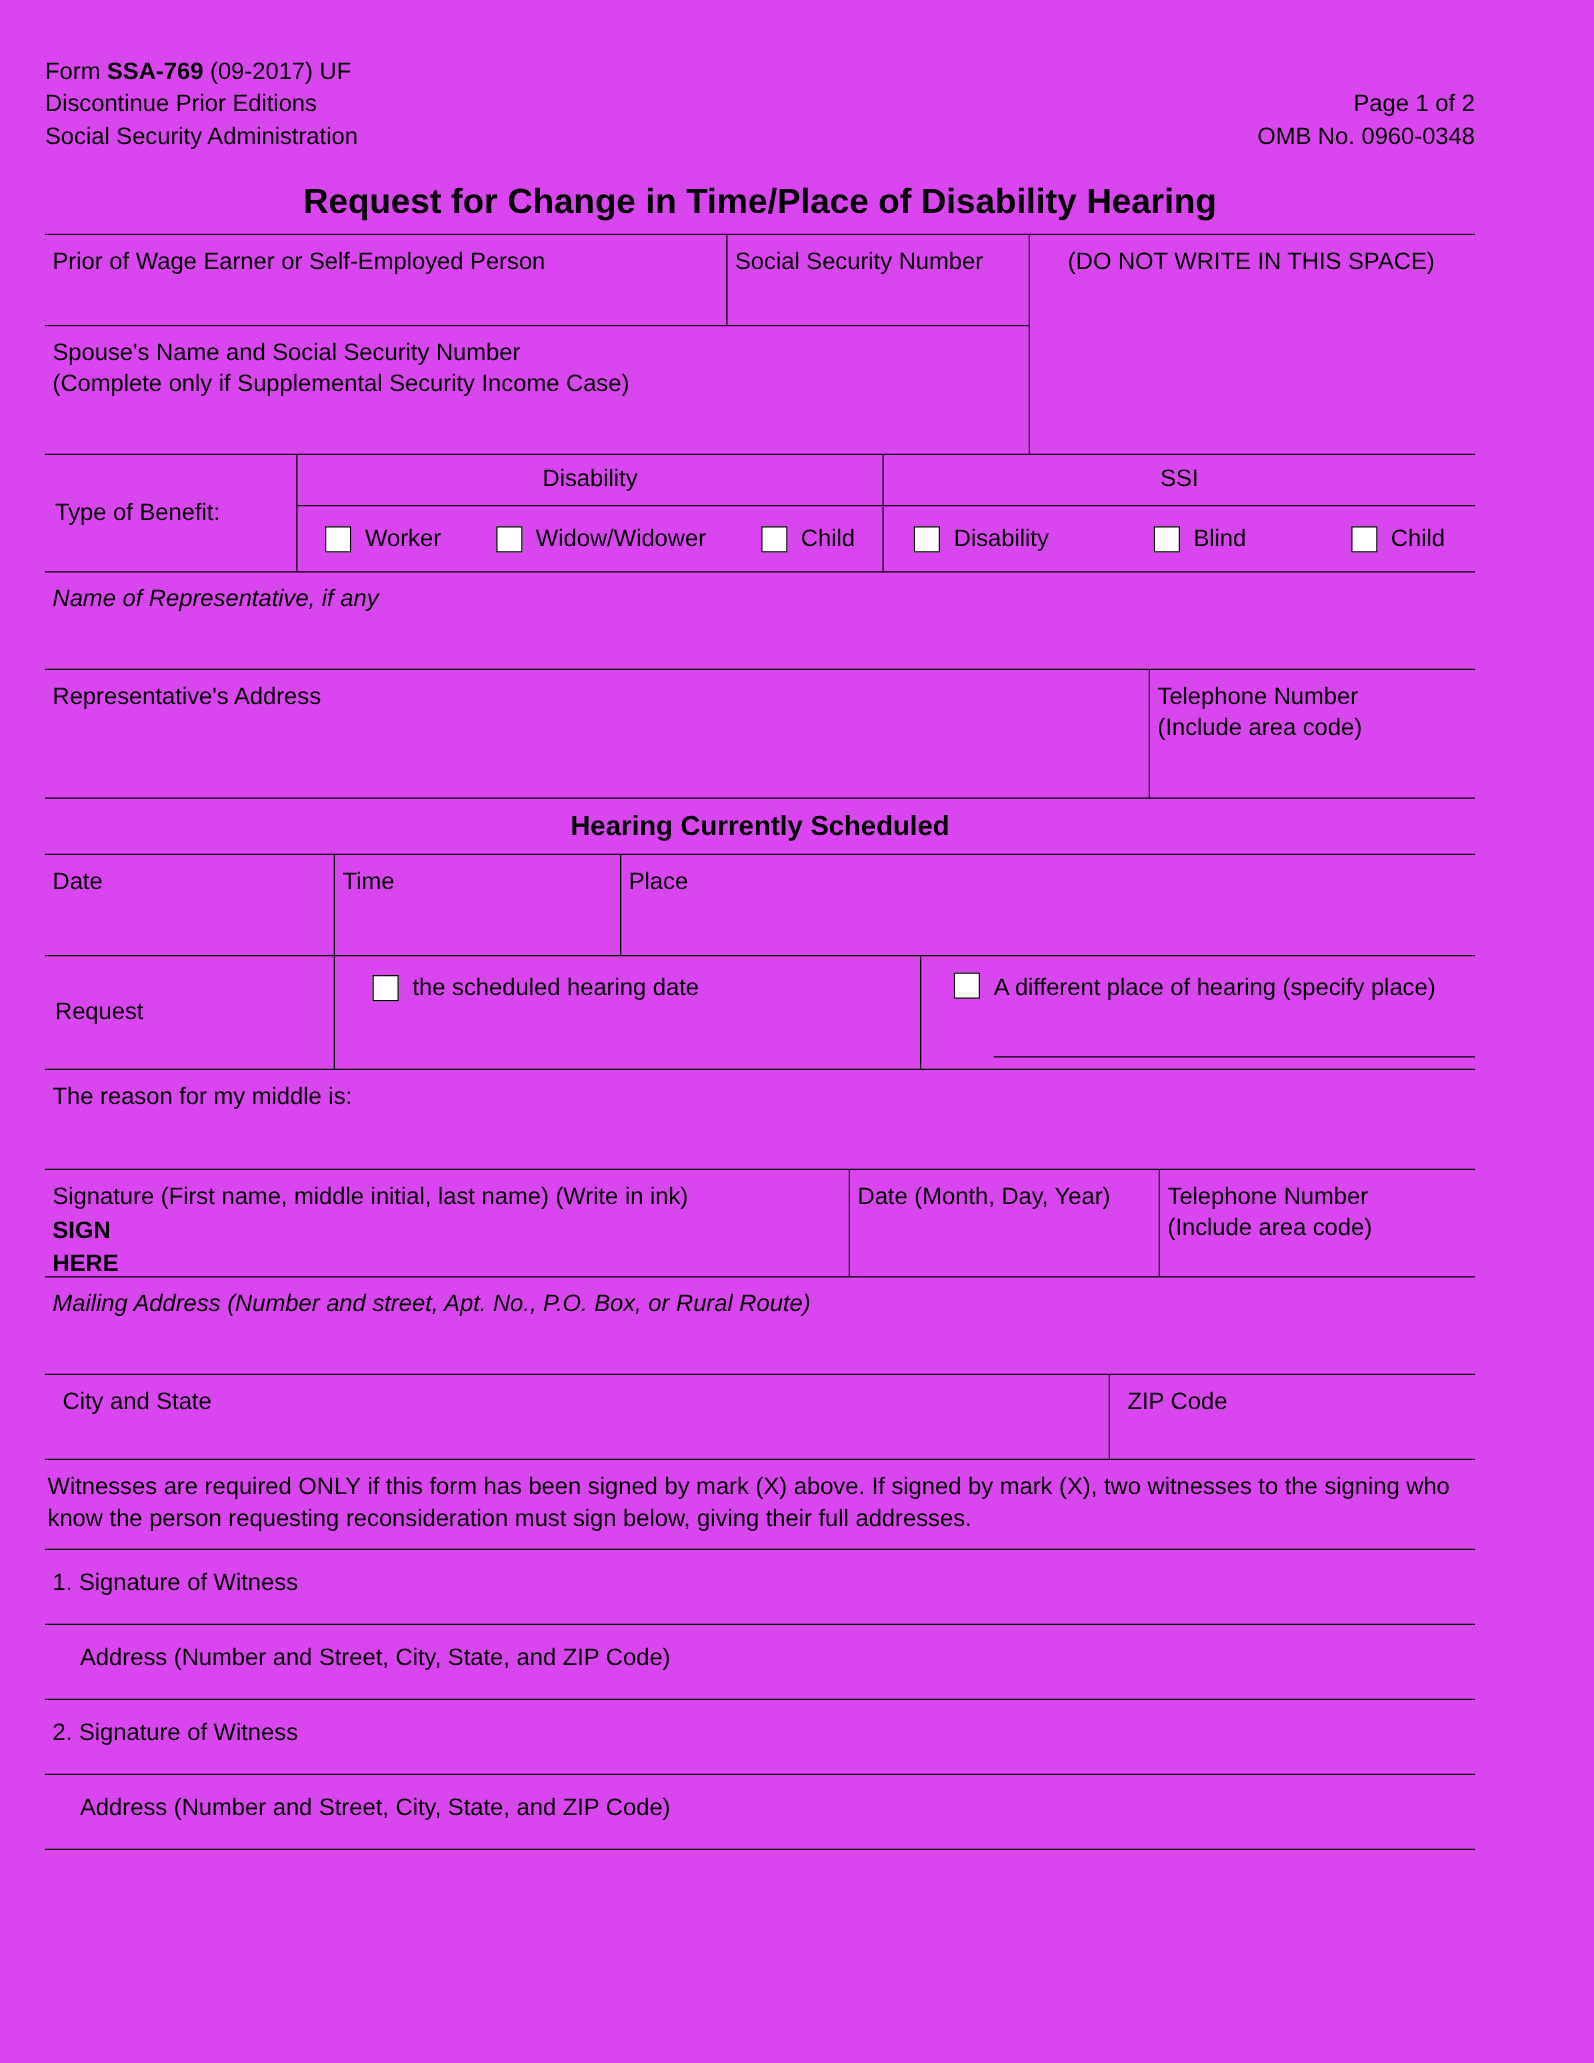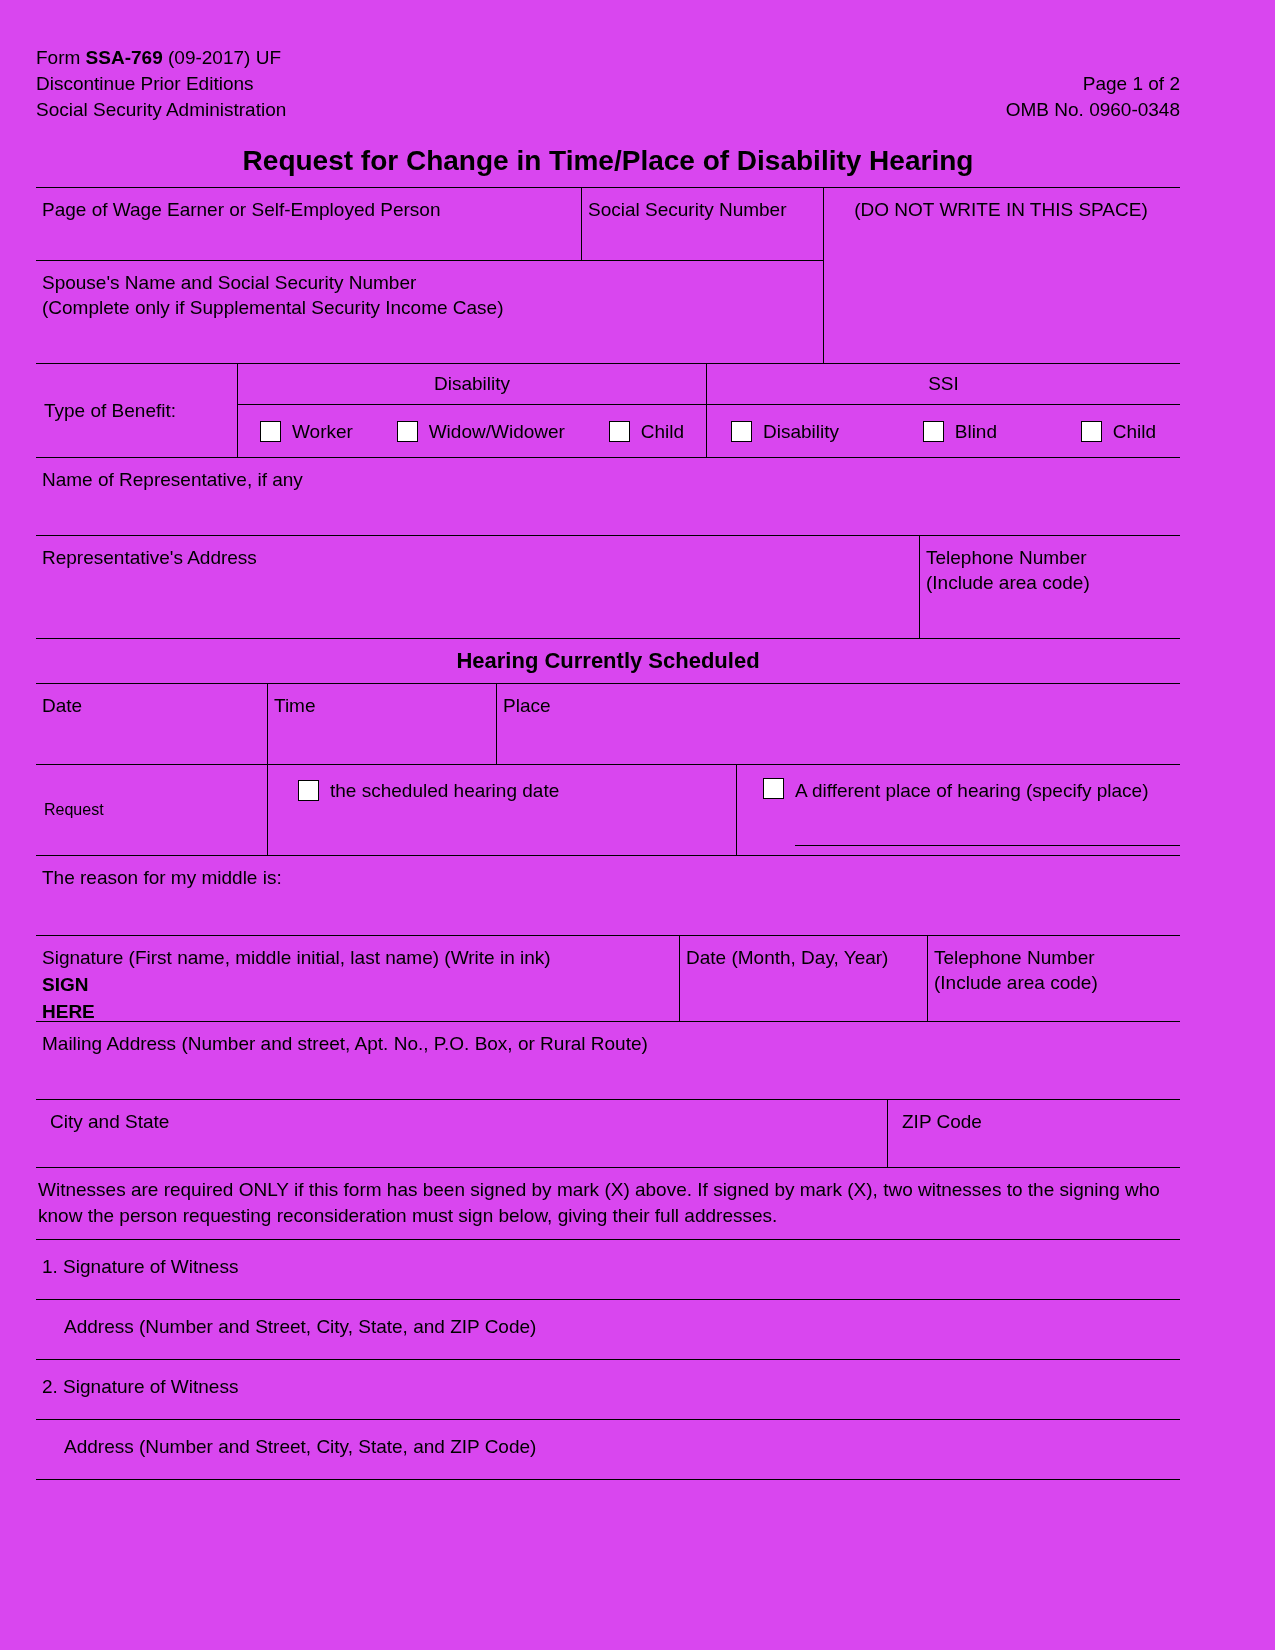--- a/index.html
+++ b/index.html
@@ -22,35 +22,35 @@
   .br { border-right:1.5px solid #000; }
   .bl { border-left:1.5px solid #000; }
   .flex1 { flex:1 1 auto; min-width:0; }
   .cell { padding:9px 8px 0 6px; }
   .lbl { font-size:19px; line-height:25px; }
 
   .col-left { width:787px; display:flex; flex-direction:column; }
   .dnw { width:357px; text-align:center; }
 
   .h77{height:77px;} .h73{height:73px;} .h102{height:102px;}
-  .h78{height:78px;} .h80{height:80px;} .h90{height:90px;} .h85{height:85px;}
+  .h78{height:78px;font-style:italic;} .h80{height:80px;} .h90{height:90px;} .h85{height:85px;}
   .h67{height:67px;} .h60{height:60px;} .h45{height:45px;} .h41{height:41px;} .h52{height:52px;}
   .w546{width:546px;} .w202{width:202px;} .w469{width:469px;} .w884{width:884px;}
   .w232{width:232px;} .w229{width:229px;} .w644{width:644px;} .w248{width:248px;}
   .w852{width:852px;}
   .gh { display:flex; align-items:center; justify-content:center; font-size:19px; }
   .cbg { display:flex; align-items:center; justify-content:space-between; }
   .cbg-dis { padding:0 22px; }
   .cbg-ssi { padding:0 24px; }
   .cbi { display:flex; align-items:center; }
   .cb { width:21px; height:21px; border:1.5px solid #000; margin-right:11px; flex:none; background:#fff; }
 
   .heading { font-weight:bold; font-size:22px; display:flex; align-items:center; justify-content:center; }
 
-  .req-label { display:flex; align-items:center; padding-left:8px; font-size:16px; }
+  .req-label { display:flex; align-items:center; padding-left:8px; font-size:19px; }
   .benefit-label { display:flex; align-items:center; padding-left:8px; font-size:19px; }
   .req-mid { padding:13px 8px 0 30px; display:flex; align-items:flex-start; }
   .req-mid .cb { margin-top:2px; }
   .req-right { position:relative; padding:13px 8px 0 26px; display:flex; align-items:flex-start; }
   .req-right .cb { margin-top:0; }
   .blank { display:inline-block; width:88px; height:20px; border-bottom:1.5px solid #000; margin:0 8px; vertical-align:bottom; }
   .specify-line { position:absolute; left:58px; right:0; bottom:9px; border-top:1.5px solid #000; }
 
   .signword { font-weight:bold; font-size:19px; line-height:24px; margin-top:3px; }
   .note { font-size:19px; line-height:26px; padding:9px 0 10px 2px; }
@@ -76,21 +76,21 @@
   </div>
 
   <div class="title">Request for Change in Time/Place of Disability Hearing</div>
 
   <div class="ftable">
 
     <div class="row bb">
       <div class="col-left">
         <div class="row h73 bb">
           <div class="cell w546 br">
-            <span class="lbl">Page of Wage Earner or Self-Employed Person</span>
+            <span class="lbl">Prior of Wage Earner or Self-Employed Person</span>
           </div>
           <div class="cell flex1">
             <span class="lbl">Social Security Number</span>
           </div>
         </div>
         <div class="cell h102">
           <div class="lbl">Spouse's Name and Social Security Number</div>
           <div class="lbl">(Complete only if Supplemental Security Income Case)</div>
         </div>
       </div>

